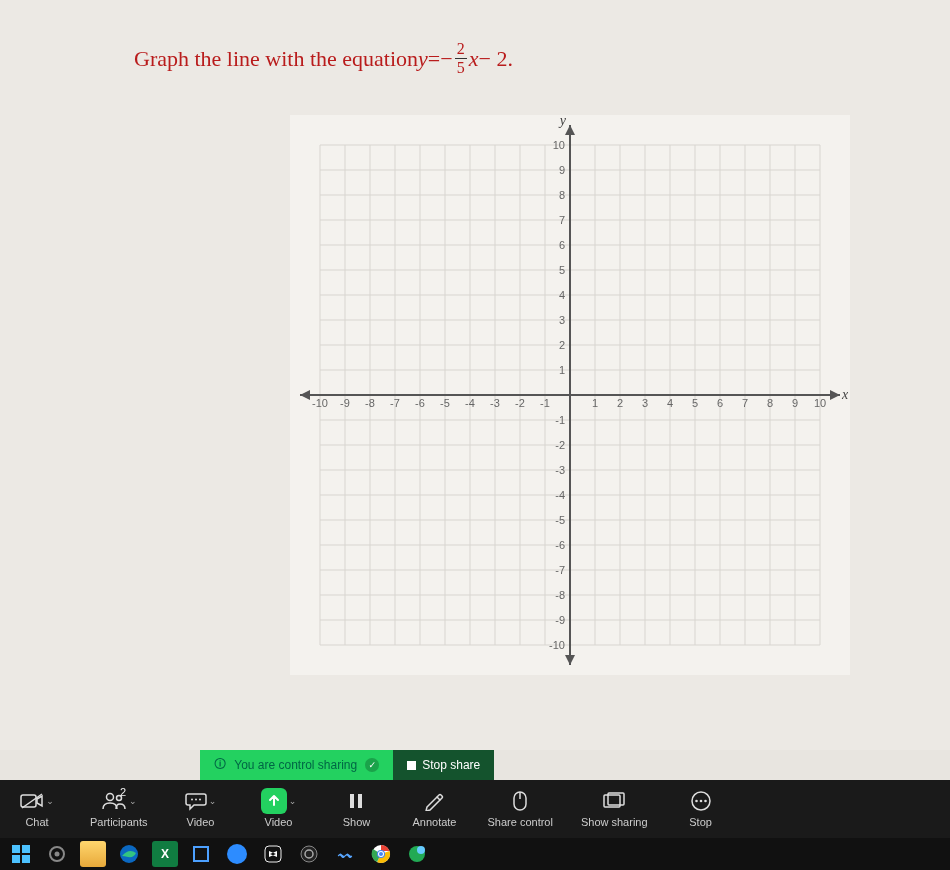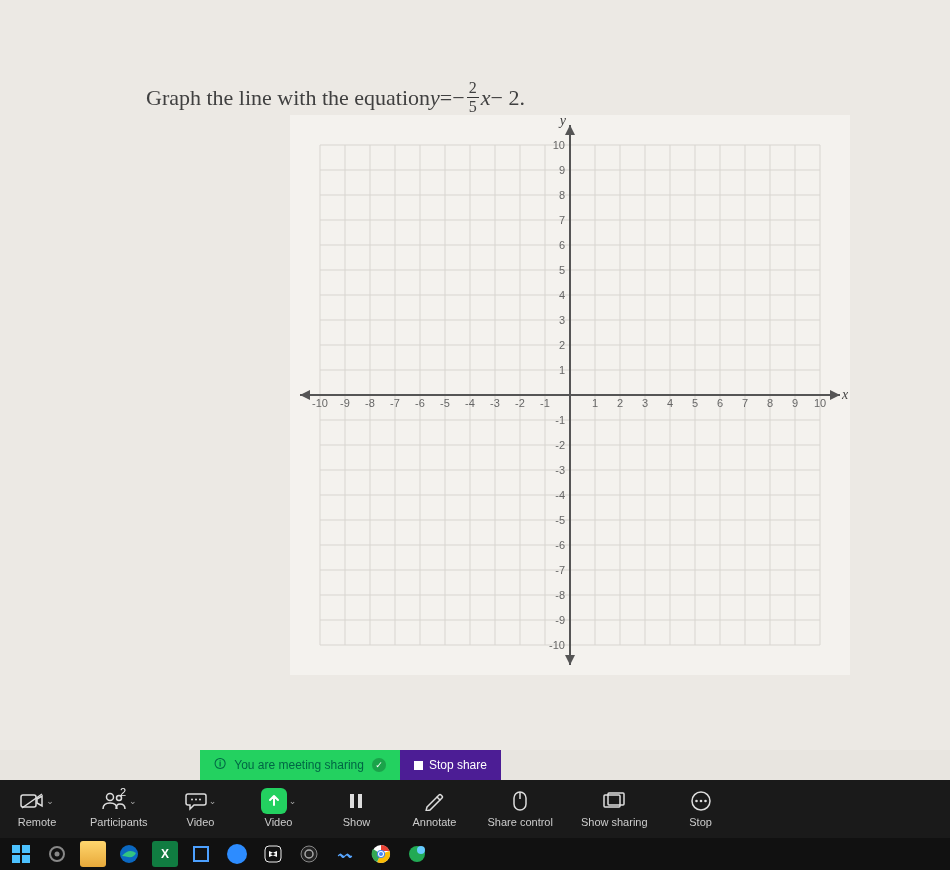--- a/index.html
+++ b/index.html
@@ -18,27 +18,26 @@
   }
   .question-header {
     position: absolute;
     top: 0px; left: 120px;
     color: #333;
     font-size: 16px;
     font-family: Georgia, serif;
   }
   .equation-row {
     position: absolute;
-    top: 40px; left: 146px;
+    top: 40px; left: 134px;
     font-size: 22px;
-    color: #404040;
+    color: #b91c1c;
     font-family: Georgia, serif;
     display: flex;
     align-items: center;
-    margin-top: 39px;
   }
   .equation-row .math { font-style: italic; font-family: Georgia, serif; }
   .frac {
     display: inline-flex;
     flex-direction: column;
     align-items: center;
     font-size: 16px;
     margin: 0 2px;
     vertical-align: middle;
   }
@@ -75,21 +74,21 @@
     gap: 8px;
   }
   .share-status .check {
     width: 14px; height: 14px;
     background: #1aa34a;
     border-radius: 50%;
     display: inline-flex; align-items: center; justify-content: center;
     color: #fff; font-size: 9px;
   }
   .stop-share {
-    background: #4c1d95;
+    background: #14532d;
     color: #fff;
     display: flex; align-items: center;
     padding: 0 14px;
     gap: 6px;
     cursor: pointer;
   }
   .stop-square { width: 9px; height: 9px; background: #fff; }
   .zoom-toolbar {
     position: absolute;
     top: 780px; left: 0; right: 0;
@@ -265,41 +264,41 @@
         </g>
       <text x="552" y="284" class="axis-title">x</text>
       <text x="276" y="10" class="axis-title" text-anchor="end">y</text>
     </svg>
   </div>
 </div>
 
 <div class="share-bar">
   <div class="share-status">
     <span style="color:#064;">🛈</span>
-    <span>You are meeting sharing</span>
+    <span>You are control sharing</span>
     <span class="check">✓</span>
   </div>
   <div class="stop-share">
     <span class="stop-square"></span>
     <span>Stop share</span>
   </div>
 </div>
 
 <div class="zoom-toolbar">
 
   <div class="tool-btn">
     <div class="icon-wrap">
       <svg width="24" height="18" viewBox="0 0 24 18">
           <rect x="1" y="3" width="15" height="12" rx="2" fill="none" stroke="#ddd" stroke-width="1.5"></rect>
           <path d="M17 7 L22 4 L22 14 L17 11 Z" fill="none" stroke="#ddd" stroke-width="1.5"></path>
           <line x1="2" y1="16" x2="22" y2="2" stroke="#ddd" stroke-width="1.5"></line>
         </svg>
       <span class="chevron">⌄</span>
     </div>
-    <span>Remote</span>
+    <span>Chat</span>
   </div>
 
   <div class="tool-btn">
     <span class="badge-2">2</span>
     <div class="icon-wrap">
       <svg width="26" height="20" viewBox="0 0 26 20">
           <circle cx="9" cy="6" r="3.5" fill="none" stroke="#ddd" stroke-width="1.5"></circle>
           <path d="M2 18 Q2 12 9 12 Q16 12 16 18" fill="none" stroke="#ddd" stroke-width="1.5"></path>
           <circle cx="18" cy="7" r="2.5" fill="none" stroke="#ddd" stroke-width="1.5"></circle>
           <path d="M15 18 Q15 13 19 13 Q24 13 24 18" fill="none" stroke="#ddd" stroke-width="1.5"></path>

